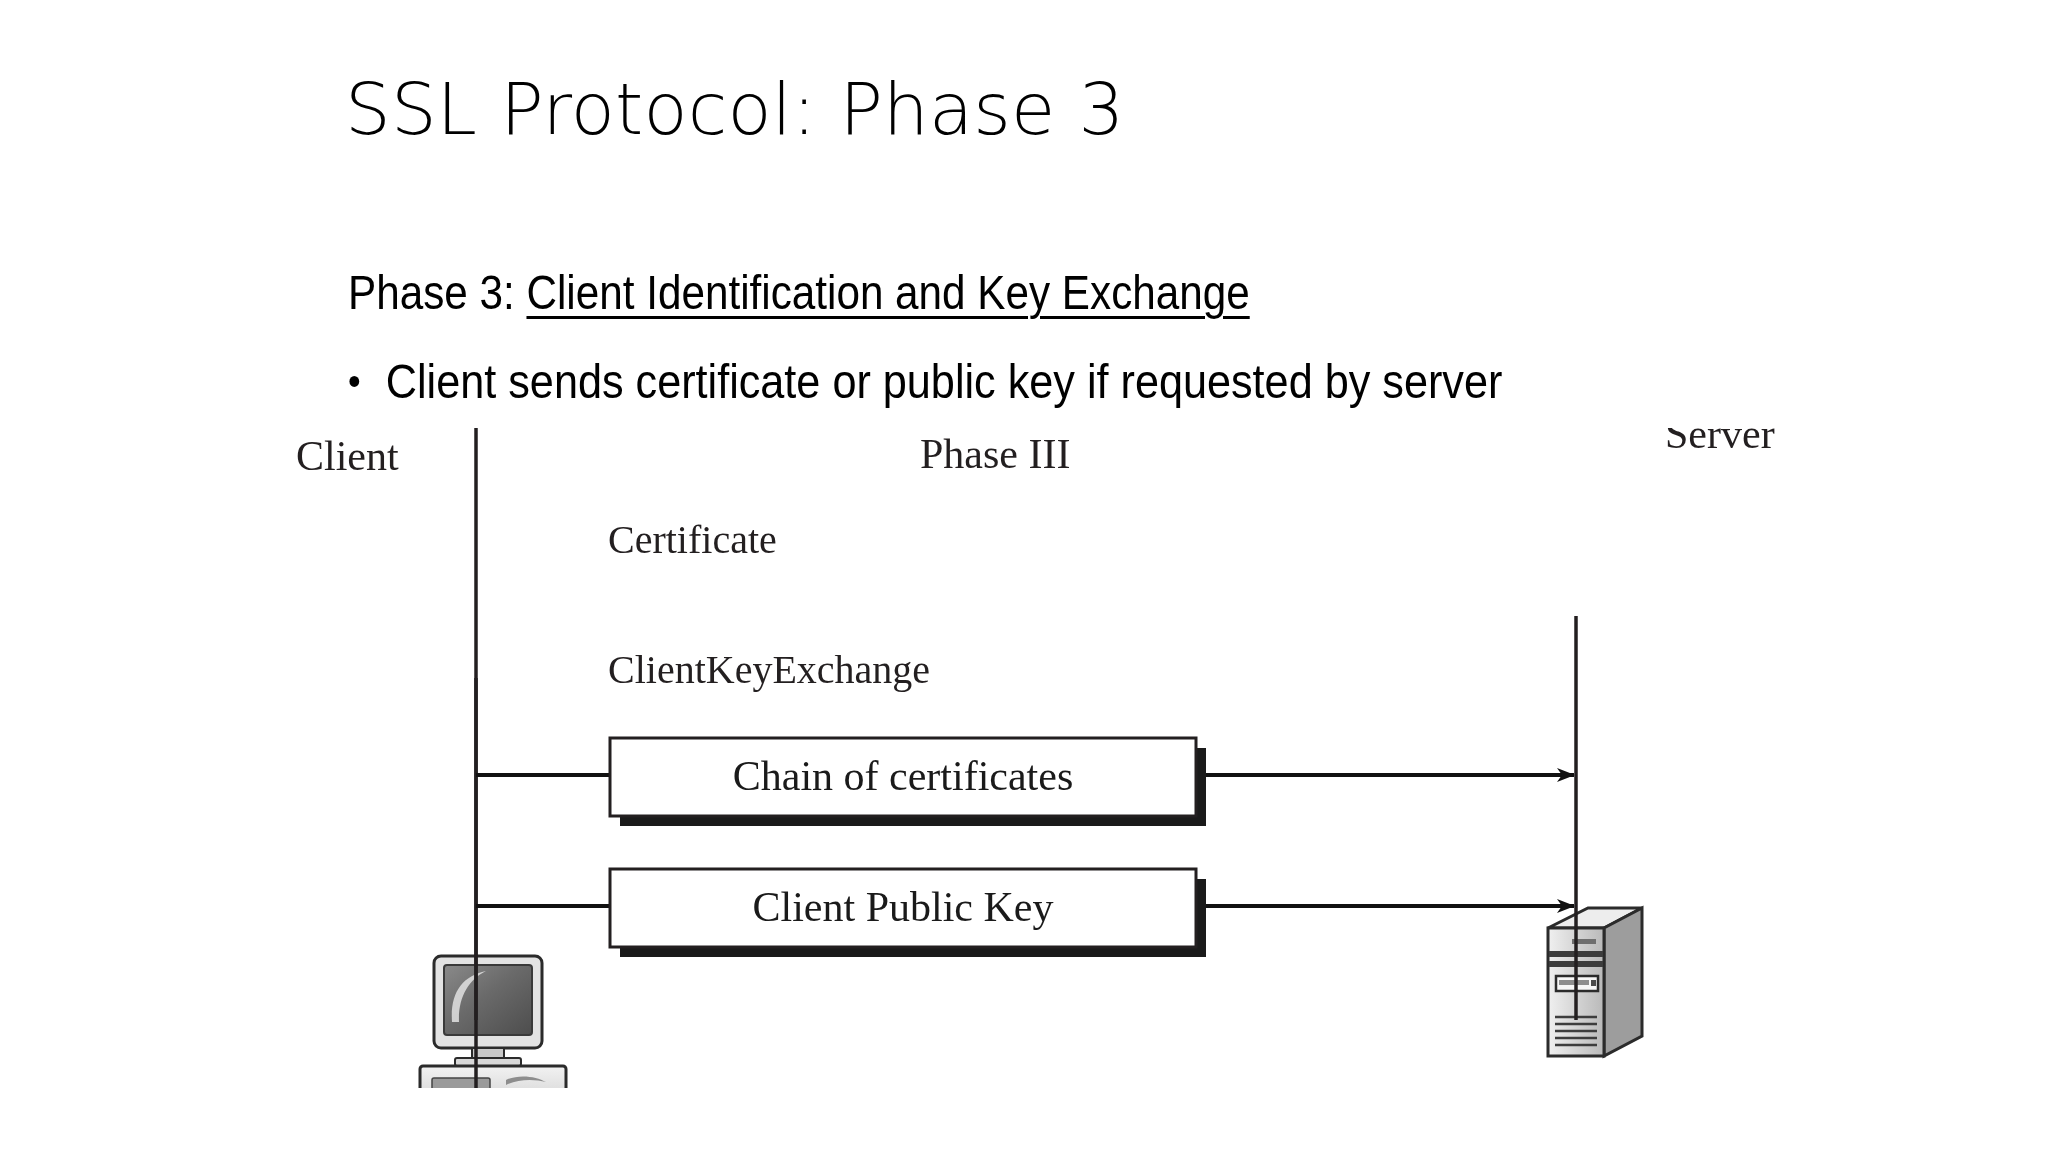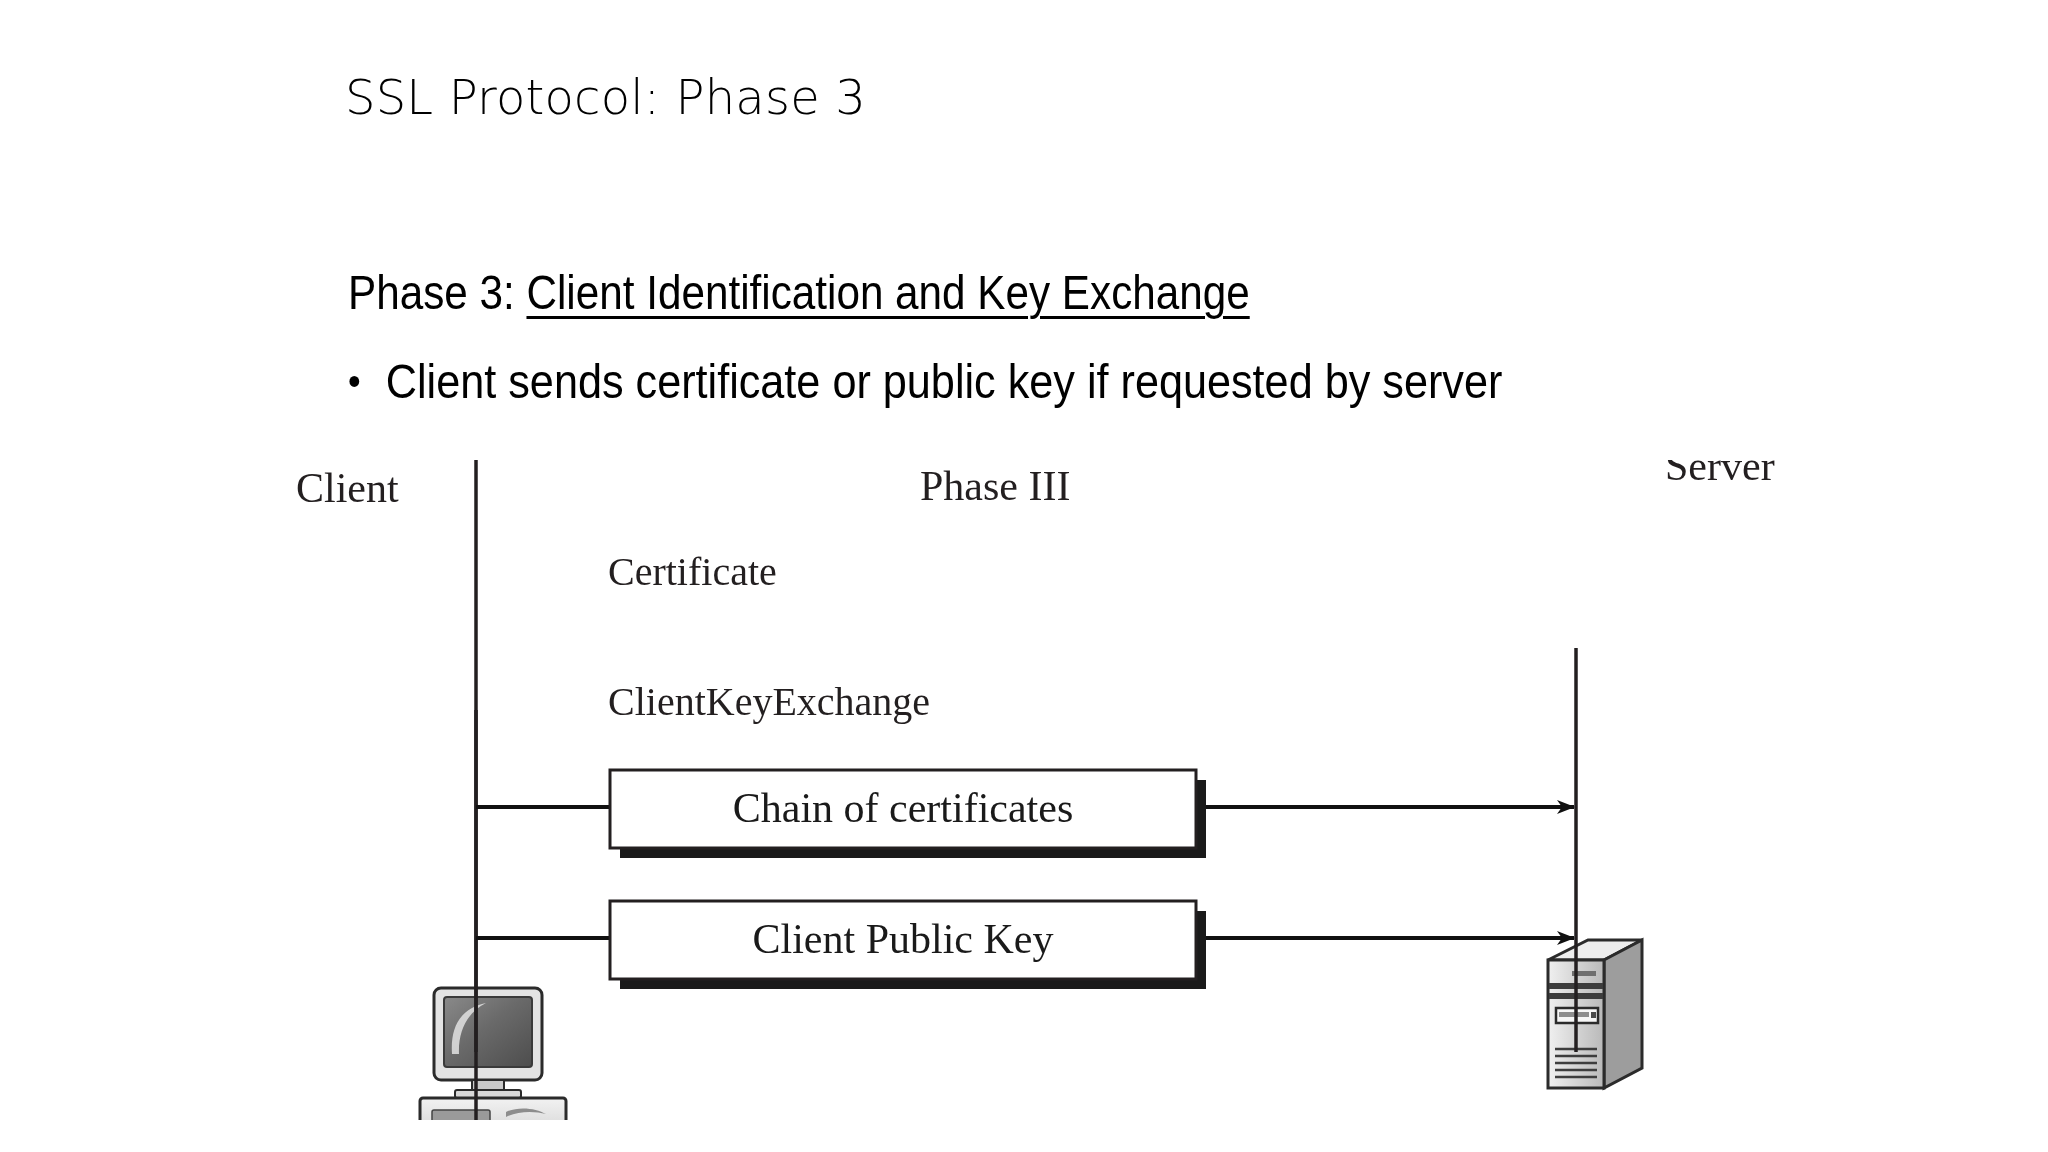--- a/index.html
+++ b/index.html
@@ -16,21 +16,21 @@
     color: #000000;
   }
 
   
   #slide-title {
     position: absolute;
     left: 345px;
     top: 72px;
     font-family: "DejaVu Sans", sans-serif;
     font-weight: 300;
-    font-size: 48px;
+    font-size: 72px;
     line-height: 1.05;
     letter-spacing: 0.2px;
     color: #000000;
     white-space: nowrap;
   }
 
   #subheading {
     position: absolute;
     left: 348px;
     top: 267px;
@@ -72,21 +72,21 @@
   }
   .bullet-text {
     flex: 1 1 auto;
     max-width: 1320px;
   }
 
   
   #diagram {
     position: absolute;
     left: 0;
-    top: 460px;
+    top: 428px;
     width: 1768px;
     height: 660px;
   }
   #diagram svg { display: block; }
 
   .dgm-label {
     font-family: "Liberation Serif", serif;
     font-size: 42px;
     fill: #231f20;
   }

